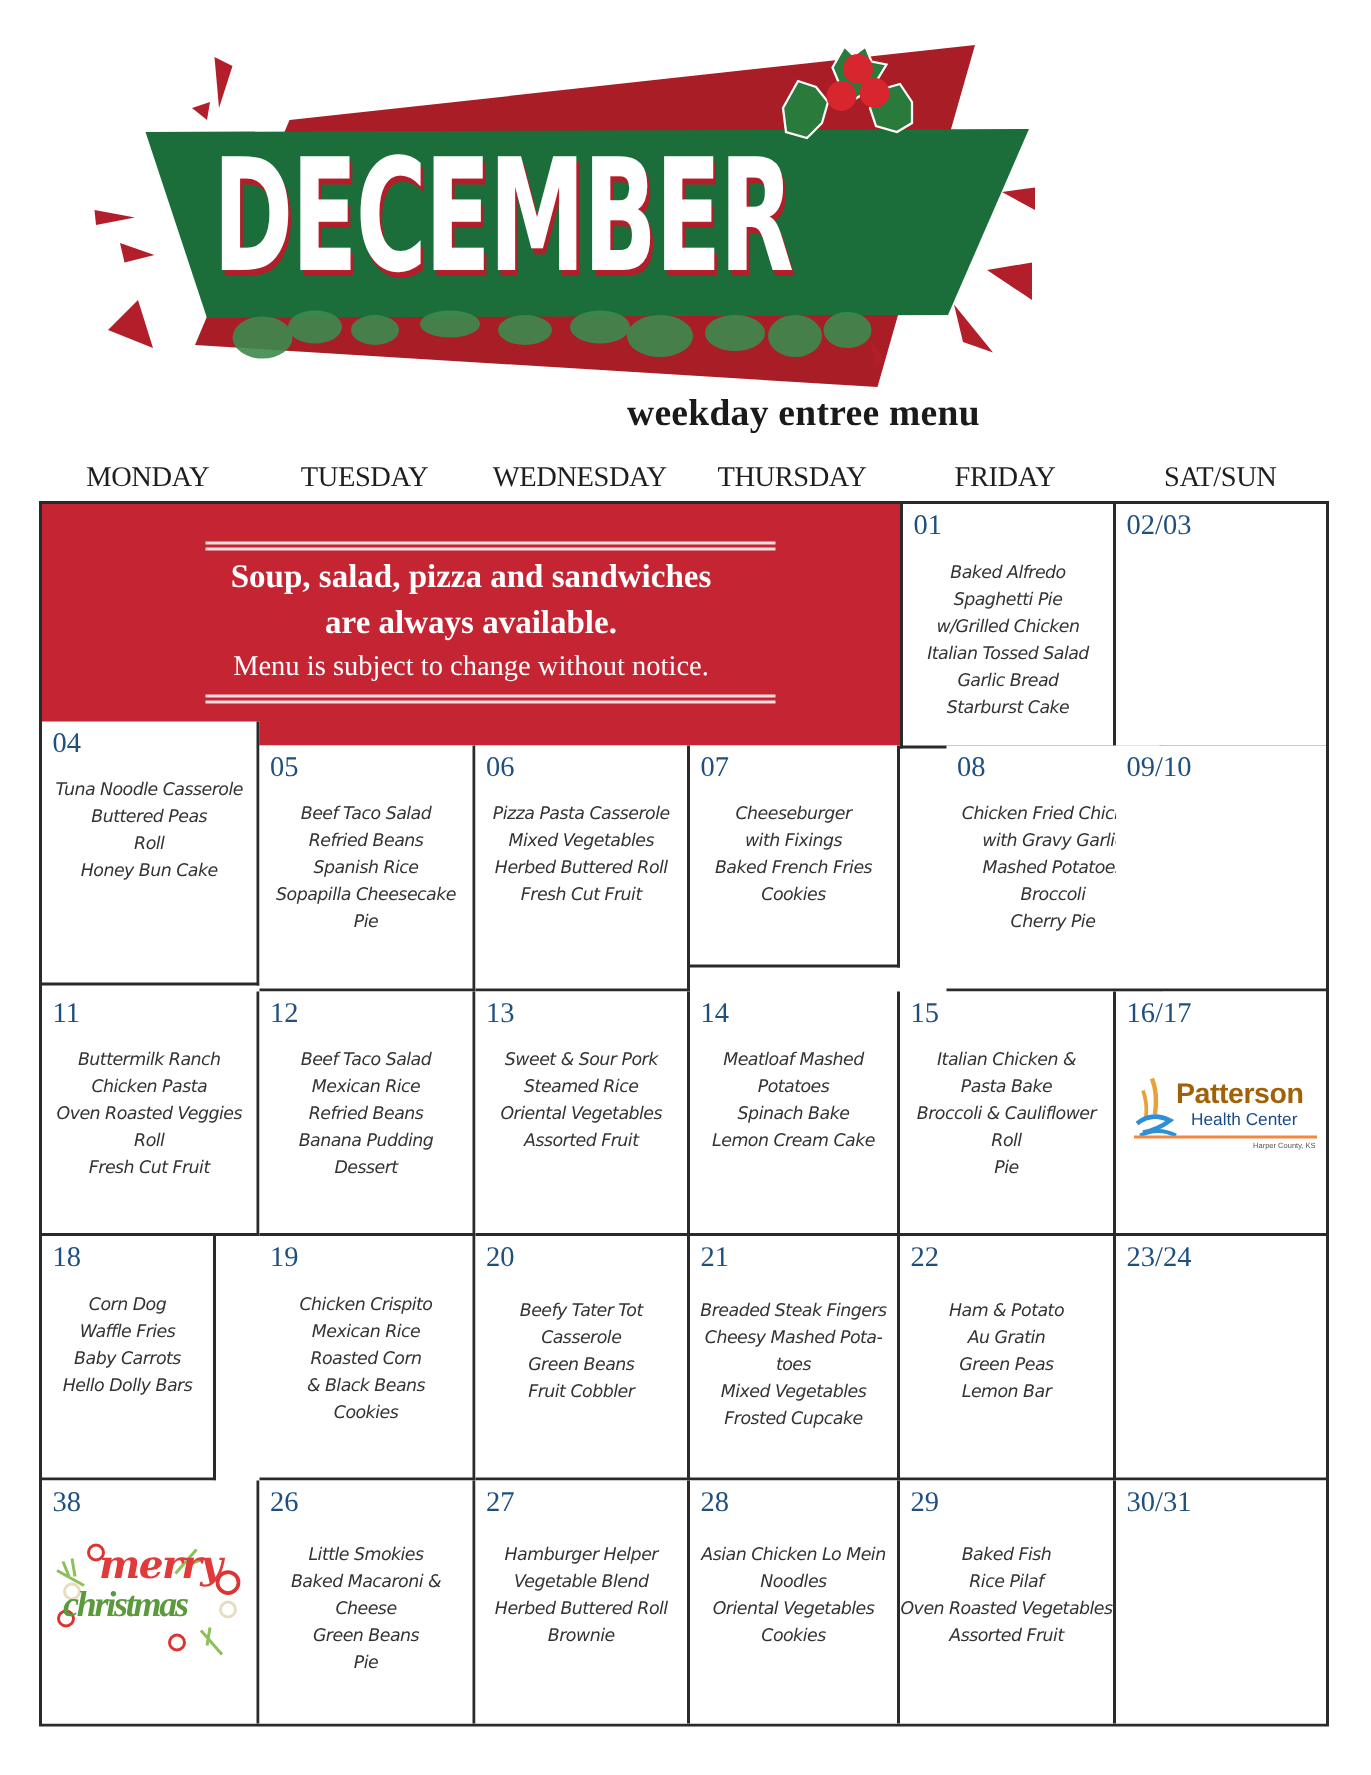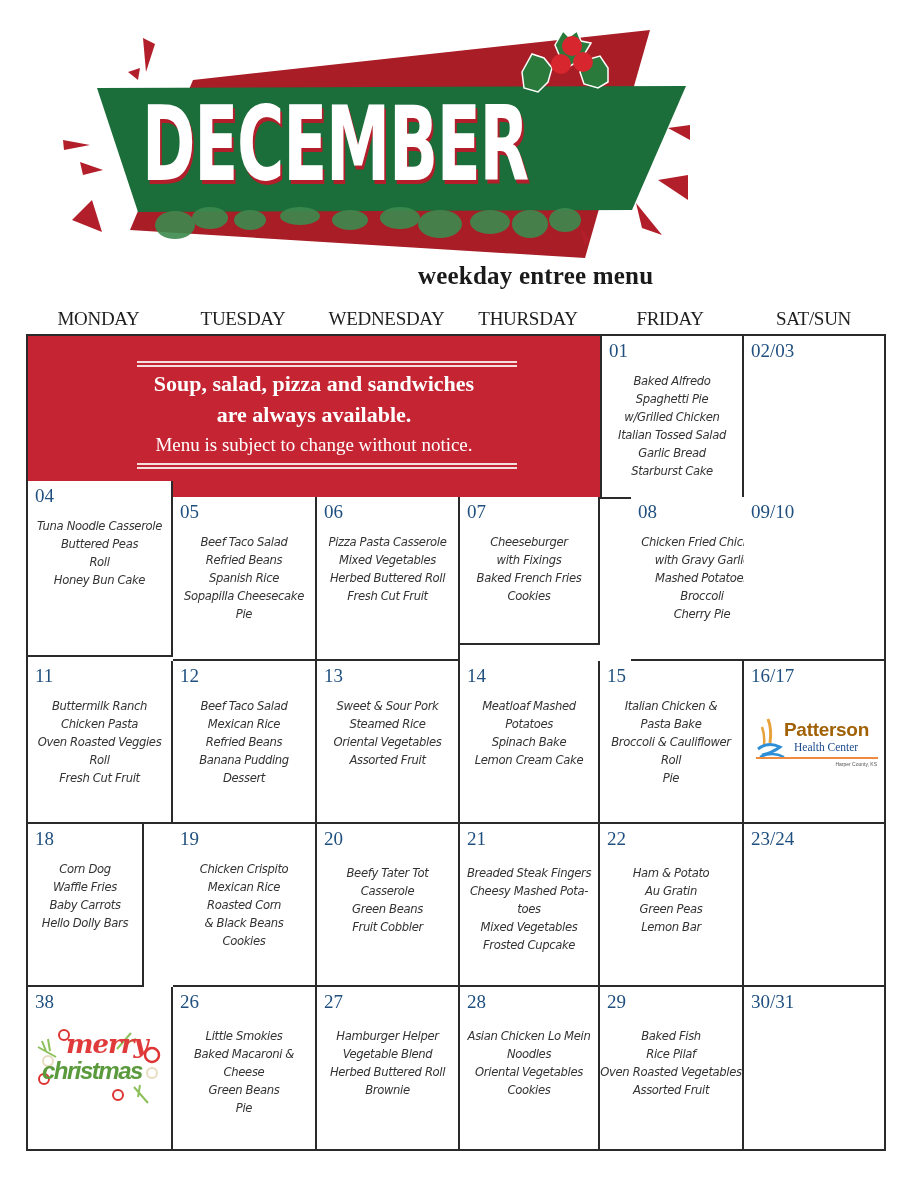--- a/index.html
+++ b/index.html
@@ -66,31 +66,31 @@
     font-family: "Liberation Serif", serif;
   }
   .notice-line1 { top: 35px; font-size: 22px; font-weight: bold; }
   .notice-line2 { top: 66px; font-size: 22px; font-weight: bold; }
   .notice-line3 { top: 98px; font-size: 19px; }
 
   
   .logo { position: absolute; left: 10px; top: 58px; width: 125px; height: 56px; }
   .logo-title { position: absolute; left: 30px; top: 0; font-family: "Liberation Sans", sans-serif;
     font-weight: bold; font-size: 19px; color: #a16207; letter-spacing: -0.3px; }
-  .logo-sub { position: absolute; left: 40px; top: 22px; font-family: Liberation Serif, serif;
+  .logo-sub { position: absolute; left: 40px; top: 22px; font-family: Liberation Sans, sans-serif;
     font-size: 11.5px; color: #1b4a8c; }
   .logo-line { position: absolute; left: 2px; top: 38px; width: 122px; height: 1.5px; background: #f08a3e; }
   .logo-loc { position: absolute; right: 2px; top: 42px; font-family: "Liberation Sans", sans-serif;
     font-size: 5px; color: #555; }
 
   
   .xmas { position: absolute; left: 8px; top: 40px; width: 125px; height: 80px; text-align: right; }
   .xmas-merry { position: absolute; left: 30px; top: 2px; font-family: "DejaVu Serif", serif;
     font-style: italic; font-weight: bold; font-size: 26px; color: #e03a3a; letter-spacing: -1px; }
-  .xmas-christmas { position: absolute; left: 6px; top: 30px; font-family: Liberation Sans, sans-serif;
+  .xmas-christmas { position: absolute; left: 6px; top: 30px; font-family: Liberation Serif, serif;
     font-style: italic; font-weight: bold; font-size: 24px; color: #5a9a3c; letter-spacing: -1.5px; }
 </style>
 </head>
 <body>
 
 <div class="banner">
   <svg width="914" height="300" viewBox="0 0 914 300">
 
     <polygon points="193,80 650,30 585,258 130,230" fill="#a81d26"></polygon>
 

